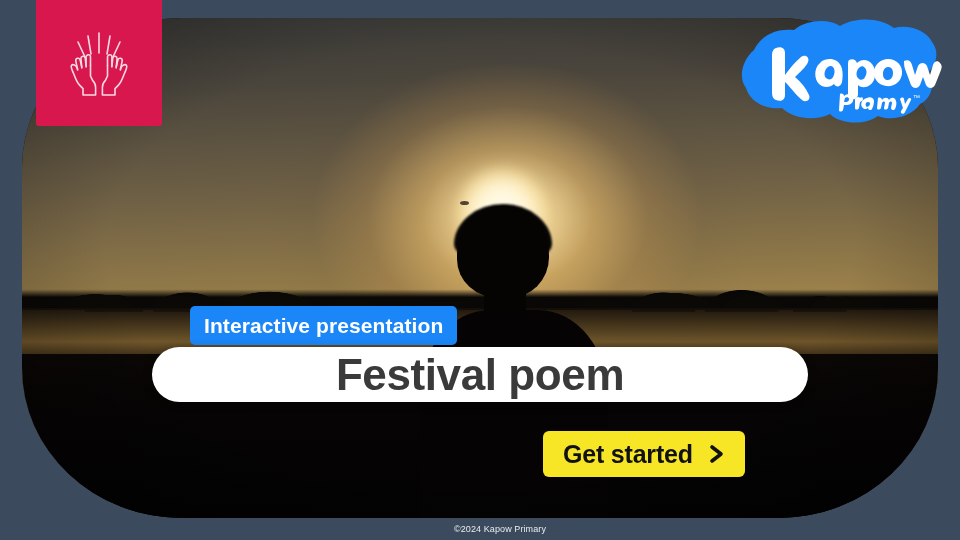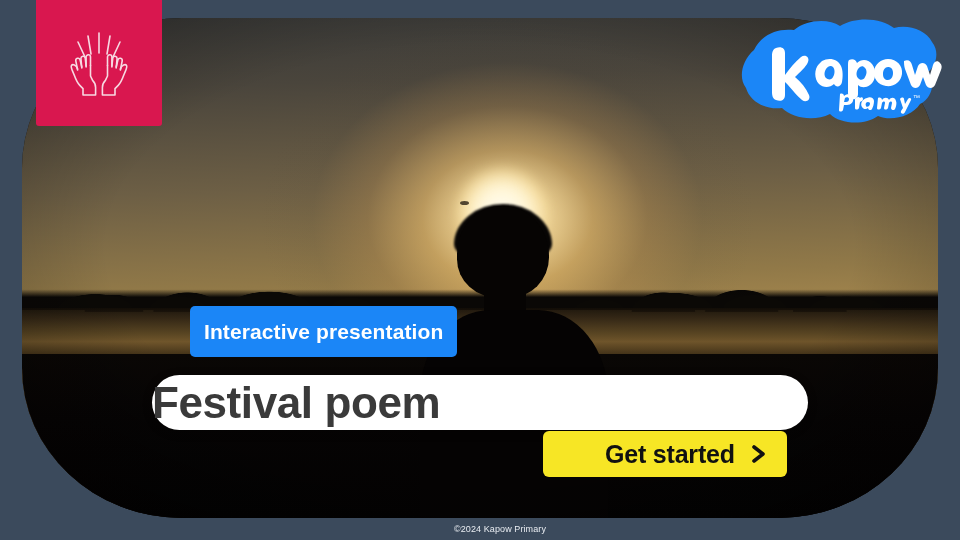--- a/index.html
+++ b/index.html
@@ -203,21 +203,21 @@
     width: 206px;
     height: 116px;
   }
   #brand-logo svg { display: block; width: 100%; height: 100%; }
 
   
   #badge {
     position: absolute;
     left: 190px;
     top: 306px;
-    height: 51px;
+    height: 39px;
     padding: 0 14px;
     background: #1b86f7;
     border-radius: 5px;
     display: flex;
     align-items: center;
     color: #ffffff;
     font-size: 21px;
     font-weight: bold;
     letter-spacing: .1px;
     white-space: nowrap;
@@ -227,23 +227,22 @@
   #title-pill {
     position: absolute;
     left: 152px;
     top: 347px;
     width: 656px;
     height: 55px;
     background: #ffffff;
     border-radius: 39px;
     display: flex;
     align-items: center;
-    justify-content: flex-start;
+    justify-content: center;
     box-shadow: 0 2px 10px rgba(0,0,0,0.28);
-    margin-top: 28px;
   }
   #title-text {
     color: #3a3a3a;
     font-size: 44px;
     font-weight: bold;
     letter-spacing: -0.4px;
     white-space: nowrap;
   }
 
   
@@ -261,21 +260,20 @@
     gap: 14px;
     cursor: pointer;
     font-family: inherit;
   }
   #get-started-label {
     color: #111111;
     font-size: 25px;
     font-weight: bold;
     letter-spacing: -0.2px;
     white-space: nowrap;
-    margin-left: 42px;
   }
   #chevron { display: block; }
 
   
   #footer {
     position: absolute;
     left: 0;
     right: 0;
     bottom: 0;
     height: 22px;

